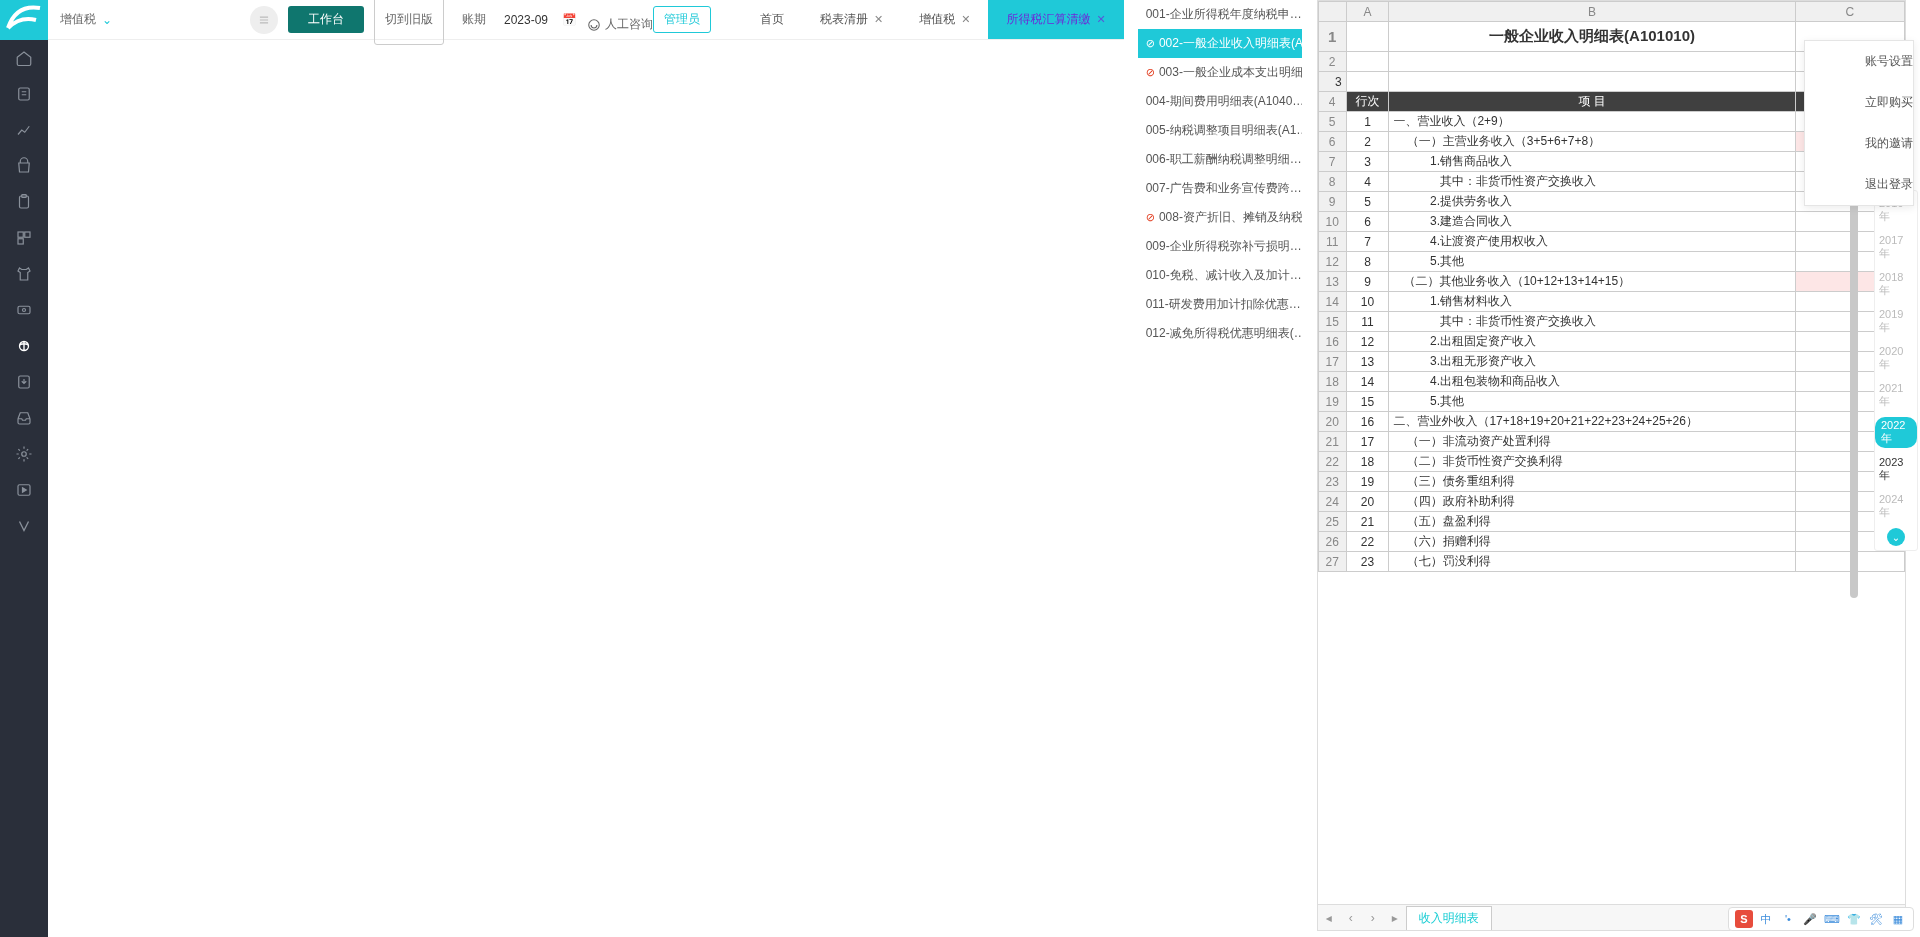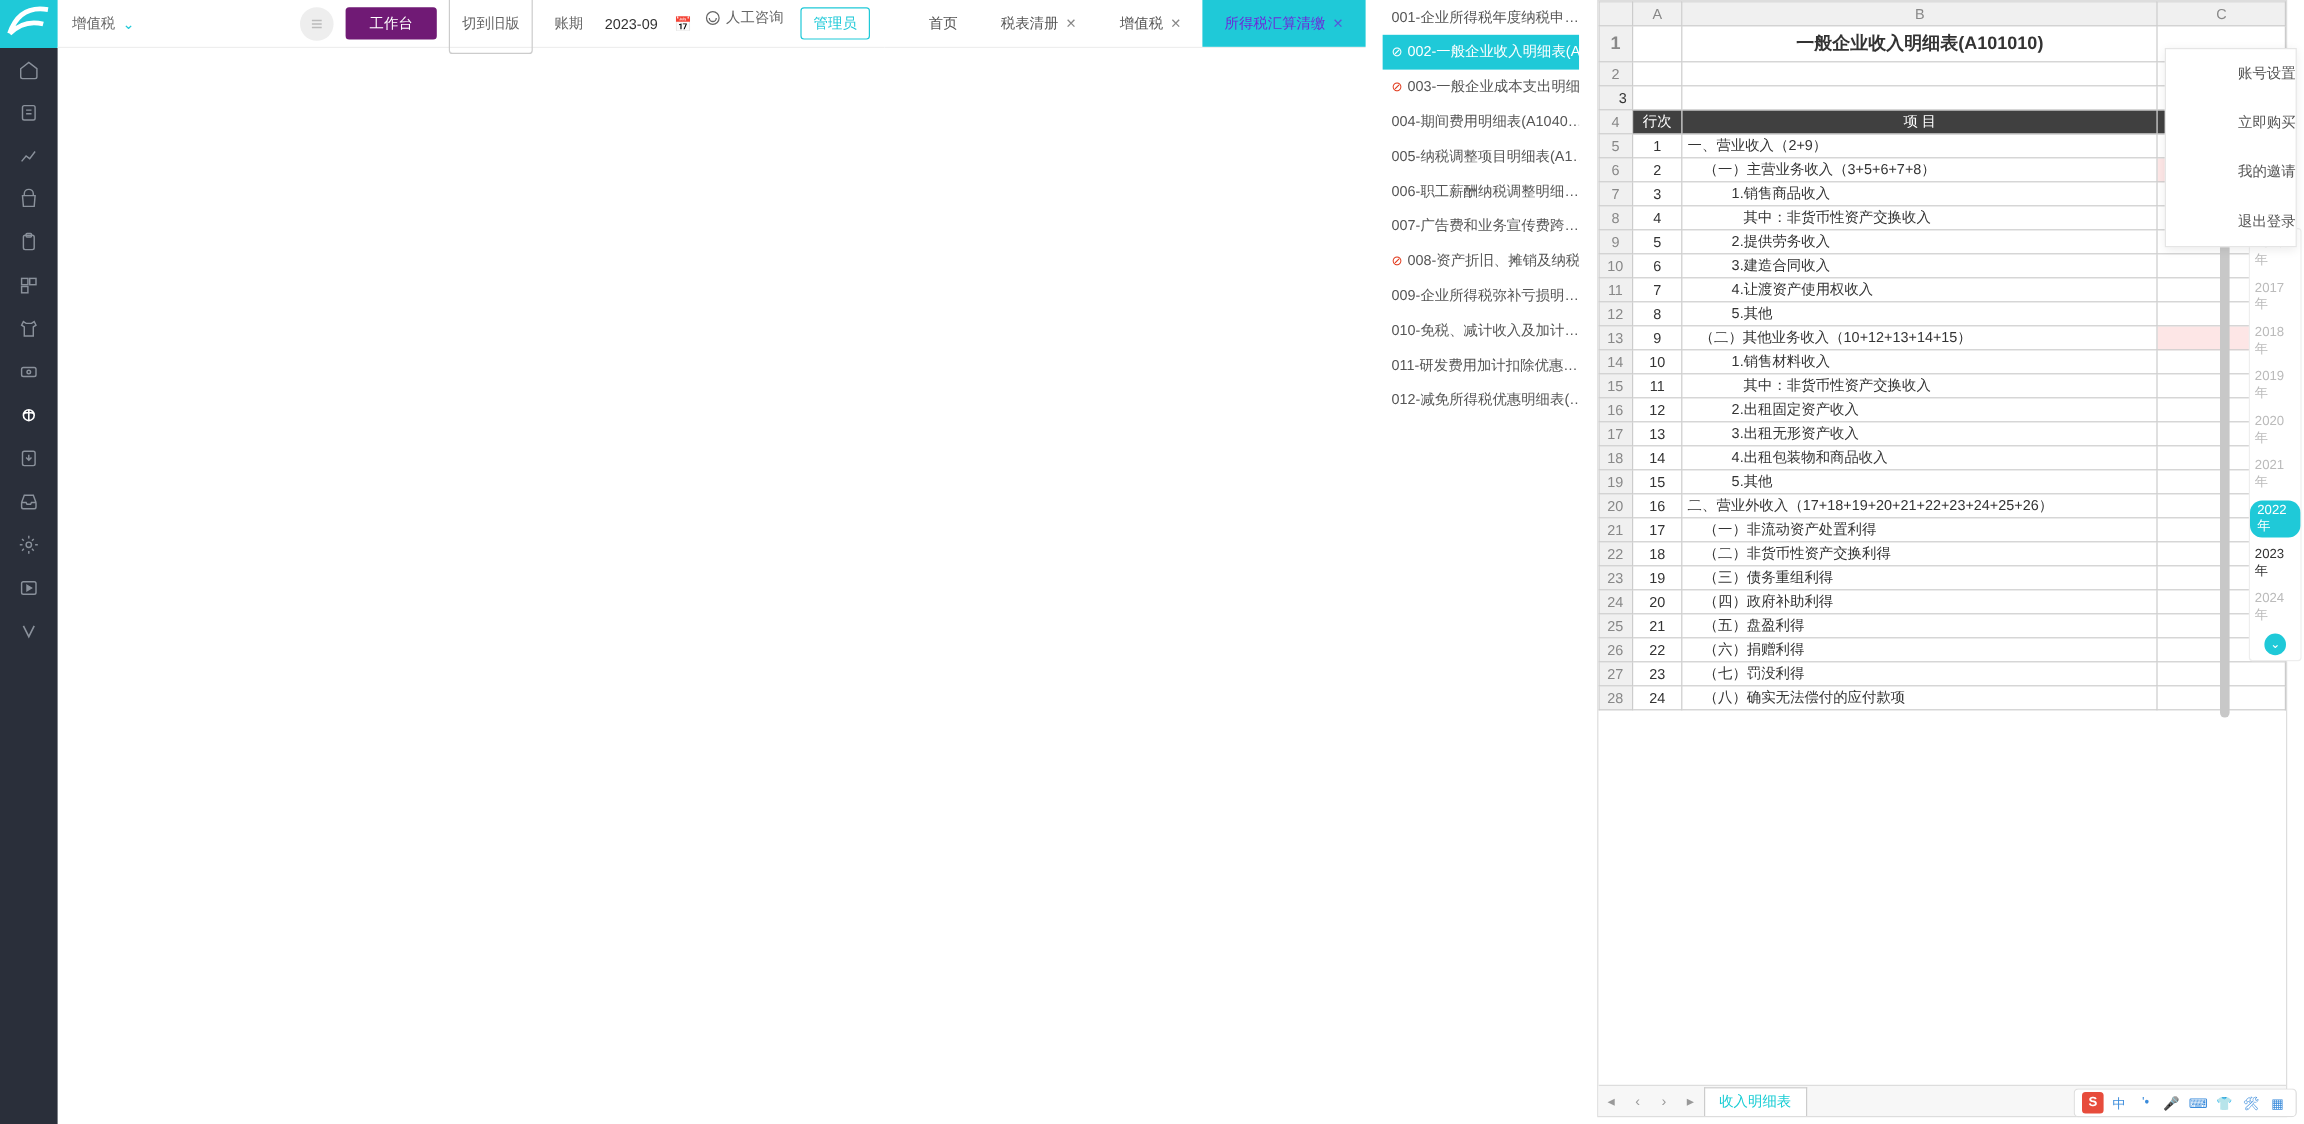--- a/index.html
+++ b/index.html
@@ -8,26 +8,26 @@
 .sidenav{width:48px;background:linear-gradient(180deg,#1fc9d8 0%,#1fc9d8 40px,#2a2f3a 40px,#2a2f3a 100%);display:flex;flex-direction:column;align-items:center;padding-top:0;}
 .sidenav .logo{width:48px;height:40px;display:flex;align-items:center;justify-content:center;}
 .sidenav .nav-icon{width:48px;height:36px;display:flex;align-items:center;justify-content:center;color:#8a919b;cursor:pointer;}
 .sidenav .nav-icon.active{color:#fff;}
 .sidenav .nav-icon svg{width:18px;height:18px;}
 .main{flex:1;display:flex;flex-direction:row;position:relative;}
 .topbar{height:40px;display:flex;align-items:center;padding:0 12px;border-bottom:1px solid #eee;gap:10px;}
 .topbar .select-wrap{display:flex;align-items:center;gap:6px;color:#666;min-width:180px;cursor:pointer;}
 .topbar .select-wrap .chev{color:#1fc9d8;}
 .topbar .roundbtn{width:28px;height:28px;border-radius:50%;background:#eee;display:flex;align-items:center;justify-content:center;color:#bbb;}
-.topbar .workbtn{background:#701a75;color:#fff;padding:5px 20px;border-radius:3px;cursor:pointer;}
+.topbar .workbtn{background:#0f766e;color:#fff;padding:5px 20px;border-radius:3px;cursor:pointer;}
 .topbar .oldbtn{border:1px solid #ccc;padding:16px 10px;border-radius:3px;cursor:pointer;color:#666;}
 .topbar .period-label{color:#666;margin-left:8px;}
 .topbar .period-val{color:#333;margin-left:8px;}
 .topbar .cal-icon{color:#1fc9d8;margin-left:4px;}
-.topbar .right{margin-left:auto;display:flex;align-items:flex-start;gap:14px;}
+.topbar .right{margin-left:auto;display:flex;align-items:flex-end;}
 .topbar .right .link{display:flex;align-items:center;gap:4px;color:#666;cursor:pointer;}
 .topbar .right .admin{border:1px solid #1fc9d8;color:#1fc9d8;padding:4px 10px;border-radius:3px;}
 .tabs{height:40px;display:flex;align-items:stretch;border-bottom:1px solid #eee;padding-left:19px;}
 .tabs .tab{display:flex;align-items:center;padding:0 18px;color:#555;cursor:pointer;gap:6px;}
 .tabs .tab.active{background:#1fc9d8;color:#6d28d9;}
 .tabs .tab .close{font-size:11px;opacity:.7;}
 .toolbar{height:42px;display:flex;align-items:center;padding:0 18px;}
 .toolbar .warn{color:#e1381a;font-size:12px;max-width:660px;line-height:1.4;}
 .toolbar .actions{margin-left:auto;display:flex;gap:22px;color:#666;}
 .toolbar .actions .act{display:flex;align-items:center;gap:4px;cursor:pointer;}
@@ -411,26 +411,20 @@
                   <td class="rn">22</td>
                   <td style="white-space:pre">    （六）捐赠利得</td>
                   <td class=""></td>
                 </tr>
                 <tr>
                   <td class="rowhdr">27</td>
                   <td class="rn">23</td>
                   <td style="white-space:pre">    （七）罚没利得</td>
                   <td class=""></td>
                 </tr>
-                <tr>
-                  <td class="rowhdr">28</td>
-                  <td class="rn">24</td>
-                  <td style="white-space:pre">    （八）确实无法偿付的应付款项</td>
-                  <td class=""></td>
-                </tr>
               </tbody>
             </table>
         </div>
         <div class="sheet-tabs">
           <div class="navbtn">◂</div>
           <div class="navbtn">‹</div>
           <div class="navbtn">›</div>
           <div class="navbtn">▸</div>
           <div class="stab">收入明细表</div>
           <div class="scroll"></div>

